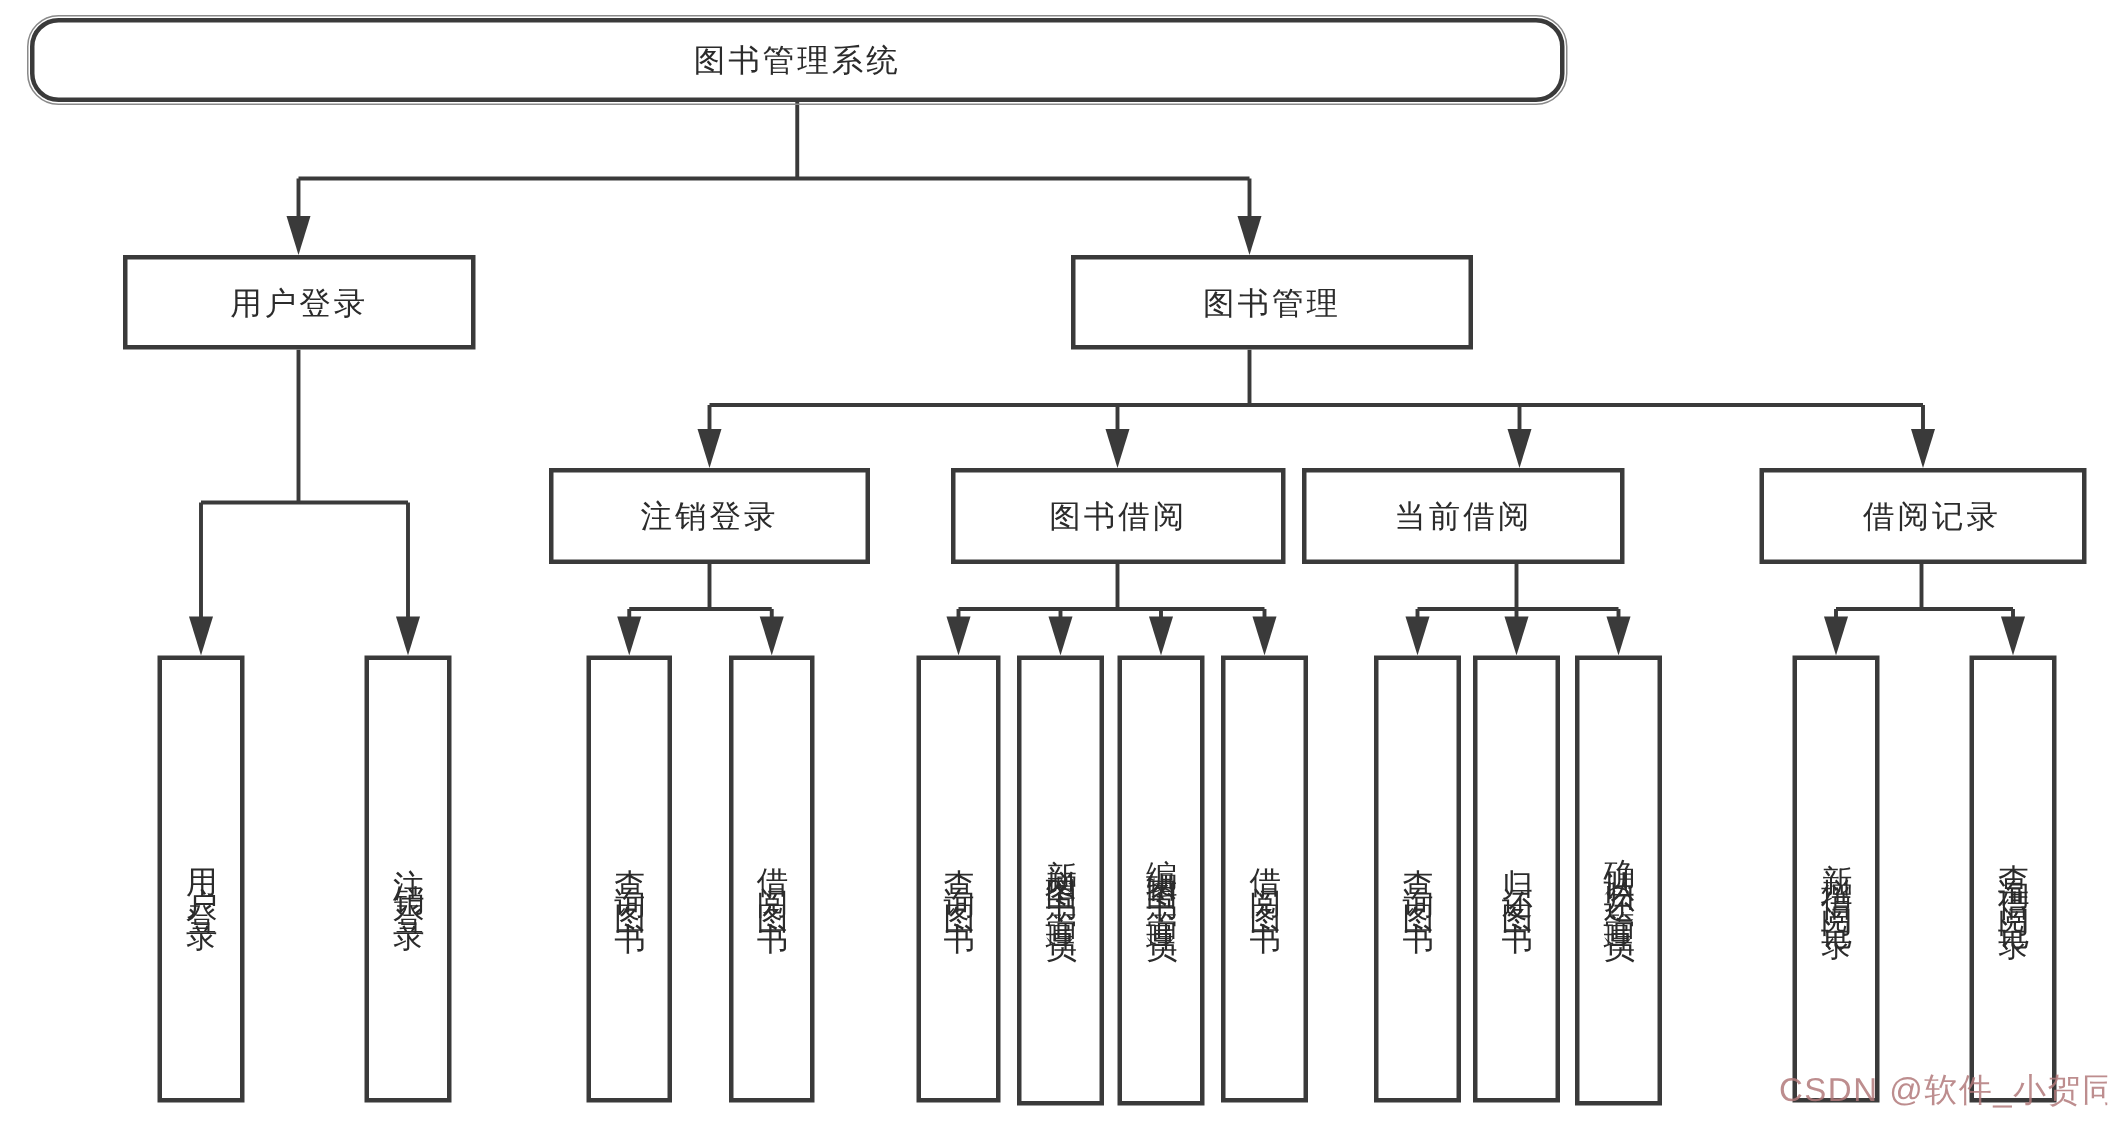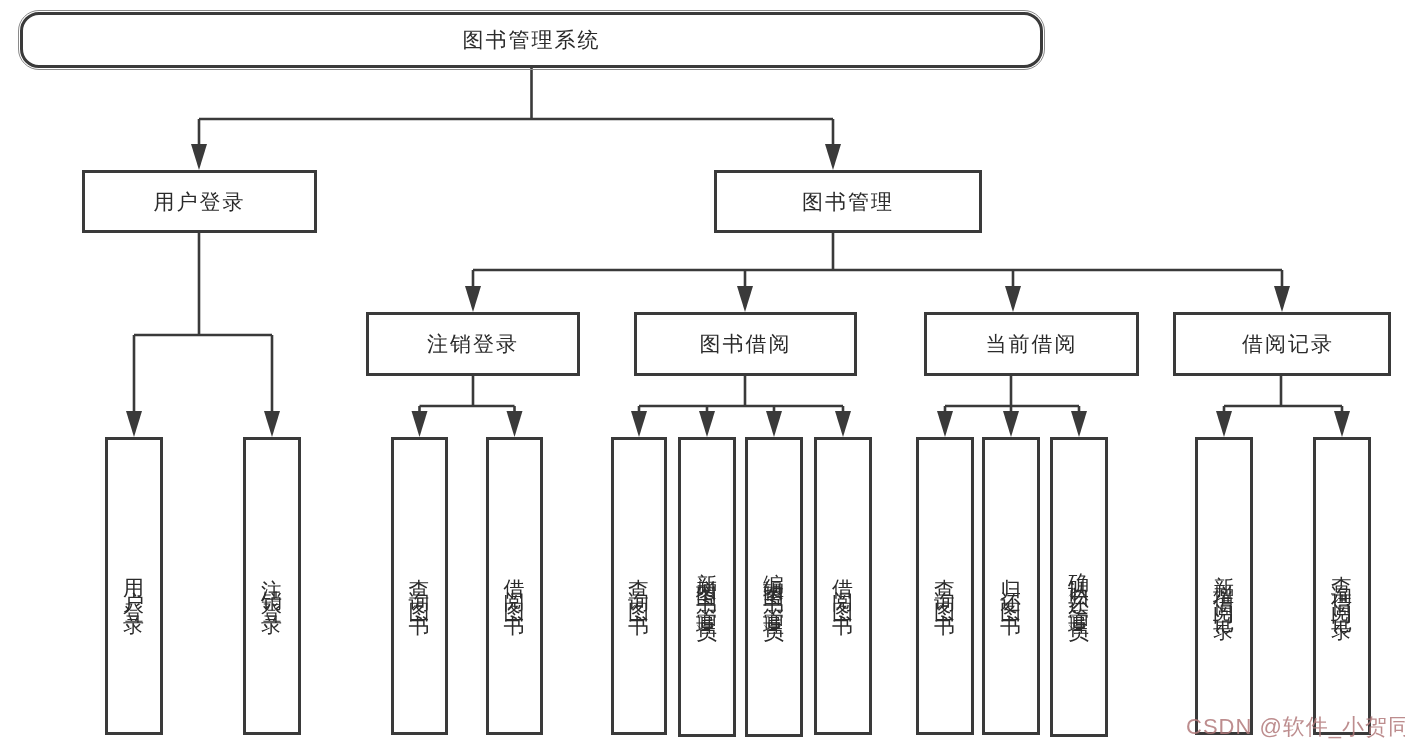--- a/index.html
+++ b/index.html
@@ -106,21 +106,21 @@
   <div class="node" style="left:714px; top:170px; width:268px; height:63px;">
     <span class="lbl">图书管理</span>
   </div>
 
   <div class="node" style="left:366px; top:312px; width:214px; height:64px;">
     <span class="lbl">注销登录</span>
   </div>
   <div class="node" style="left:634px; top:312px; width:223px; height:64px;text-align:center;">
     <span class="lbl">图书借阅</span>
   </div>
-  <div class="node" style="left:924px; top:312px; width:215px; height:64px;">
+  <div class="node" style="left:868px; top:312px; width:215px; height:64px;">
     <span class="lbl">当前借阅</span>
   </div>
   <div class="node" style="left:1173px; top:312px; width:218px; height:64px;padding-left:12px;">
     <span class="lbl">借阅记录</span>
   </div>
 
   <div class="node v" style="left:105px; top:437px; width:58px; height:298px;">
     <span class="lbl">用户登录</span>
   </div>
   <div class="node v" style="left:243px; top:437px; width:58px; height:298px;">

